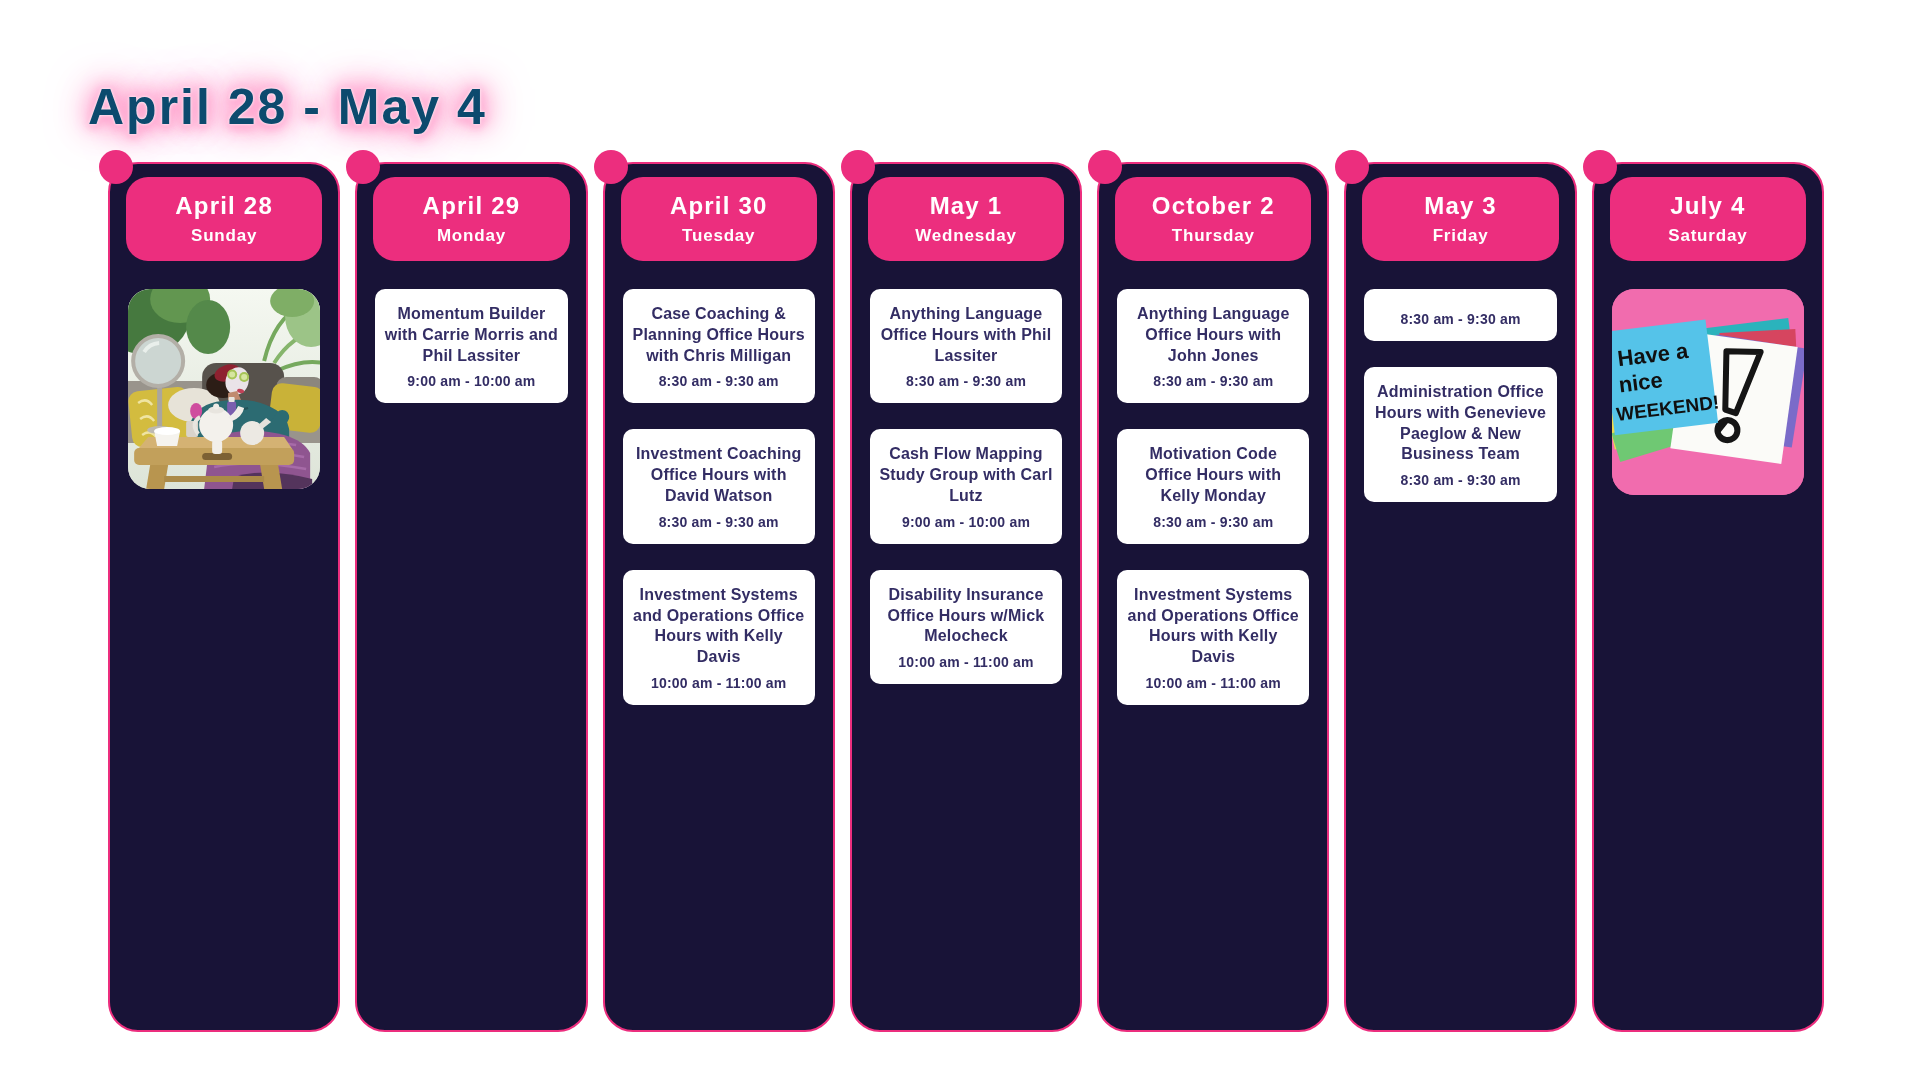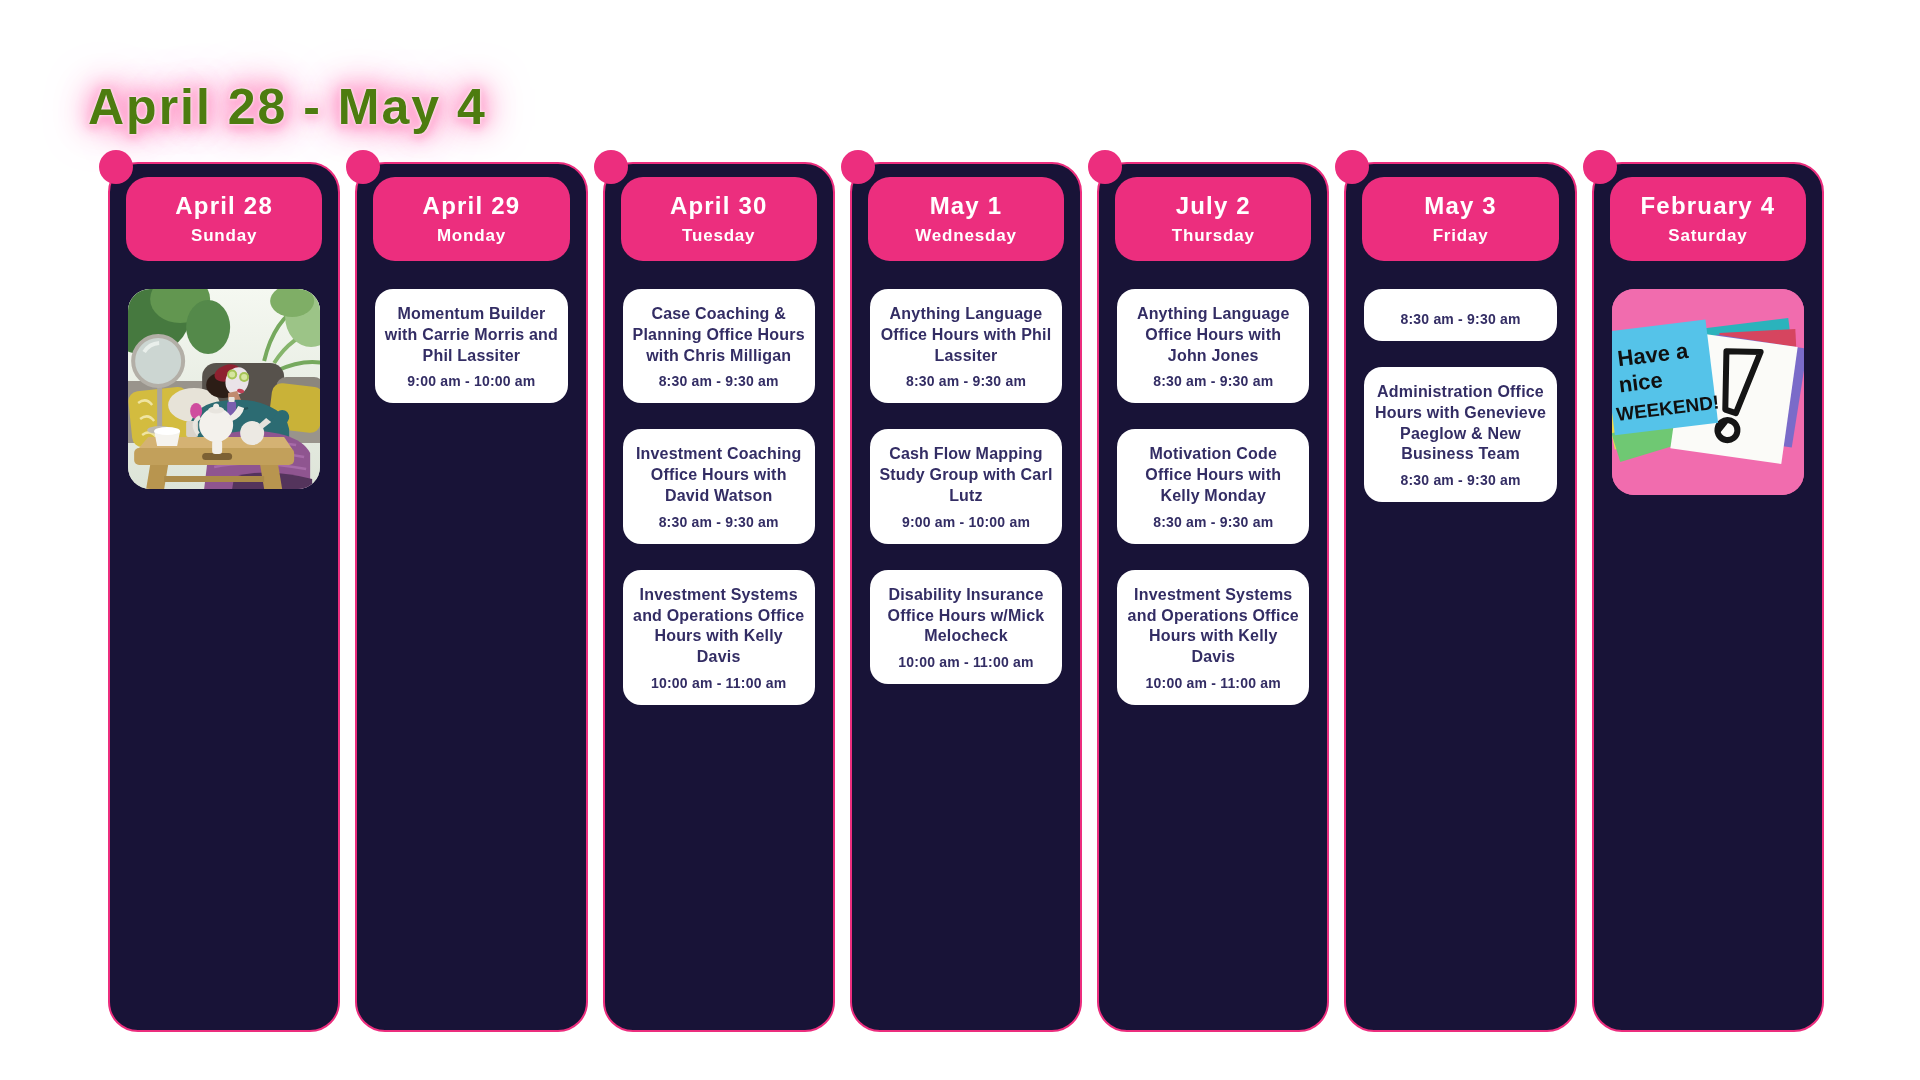--- a/index.html
+++ b/index.html
@@ -11,21 +11,21 @@
     position: relative;
   }
 
   
   .page-title {
     position: absolute;
     left: 88px; top: 44px;
     font-size: 50px;
     font-weight: 700;
     letter-spacing: 2px;
-    color: #4d7c0f;
+    color: #0c4a6e;
     text-shadow:
       0 0 3px #ffffff,
       0 0 9px #ffcbe3,
       0 0 18px #ff9ac8,
       0 0 30px #ff6cb2,
       0 0 46px #ff6cb2,
       0 3px 10px #ffb3d6;
   }
 
   
@@ -65,21 +65,21 @@
   .day-date   { font-size: 24px; font-weight: 700; letter-spacing: 1.2px; }
   .day-weekday{ font-size: 17px; font-weight: 700; letter-spacing: 0.8px; }
 
   .events {
     margin: 28px 2px 0;
     display: flex; flex-direction: column;
     gap: 26px;
   }
   .card {
     background: #ffffff;
-    border-radius: 18px;
+    border-radius: 10px;
     padding: 15px 8px 14px;
     text-align: center;
     color: #332D64;
   }
   .card-title { font-size: 16px; font-weight: 700; line-height: 1.3; letter-spacing: 0.2px; }
   .card-time  { font-size: 14px; font-weight: 700; margin-top: 7px; letter-spacing: 0.2px; }
 
   .photo {
     margin: 28px 2px 0;
     border-radius: 22px;
@@ -247,21 +247,21 @@
       </article>
         <article class="card">
         <div class="card-title">Disability Insurance Office Hours w/Mick Melocheck</div>
         <div class="card-time">10:00 am - 11:00 am</div>
       </article>
       </div>
   </section>
     <section class="day">
     <span class="dot"></span>
     <header class="day-header">
-      <div class="day-date">July 2</div>
+      <div class="day-date">October 2</div>
       <div class="day-weekday">Thursday</div>
     </header>
 
     <div class="events">
 
     <article class="card">
         <div class="card-title">Anything Language Office Hours with John Jones</div>
         <div class="card-time">8:30 am - 9:30 am</div>
       </article>
         <article class="card">
@@ -288,21 +288,21 @@
       </article>
         <article class="card">
         <div class="card-title">Administration Office Hours with Genevieve Paeglow &amp; New Business Team</div>
         <div class="card-time">8:30 am - 9:30 am</div>
       </article>
       </div>
   </section>
     <section class="day">
     <span class="dot"></span>
     <header class="day-header">
-      <div class="day-date">February 4</div>
+      <div class="day-date">July 4</div>
       <div class="day-weekday">Saturday</div>
     </header>
 
     <div class="photo photo-weekend">
       <svg viewBox="0 0 200 206" preserveAspectRatio="xMidYMid slice">
         <rect width="200" height="206" fill="#F16CAE"></rect>
         <g>
           <rect x="98" y="34" width="84" height="26" fill="#2BB3BC" transform="rotate(-7 140 47)"></rect>
           <rect x="112" y="42" width="76" height="30" fill="#D6455F" transform="rotate(-3 150 57)"></rect>
           <rect x="100" y="52" width="92" height="100" fill="#7A6BC9" transform="rotate(9 146 102)"></rect>

